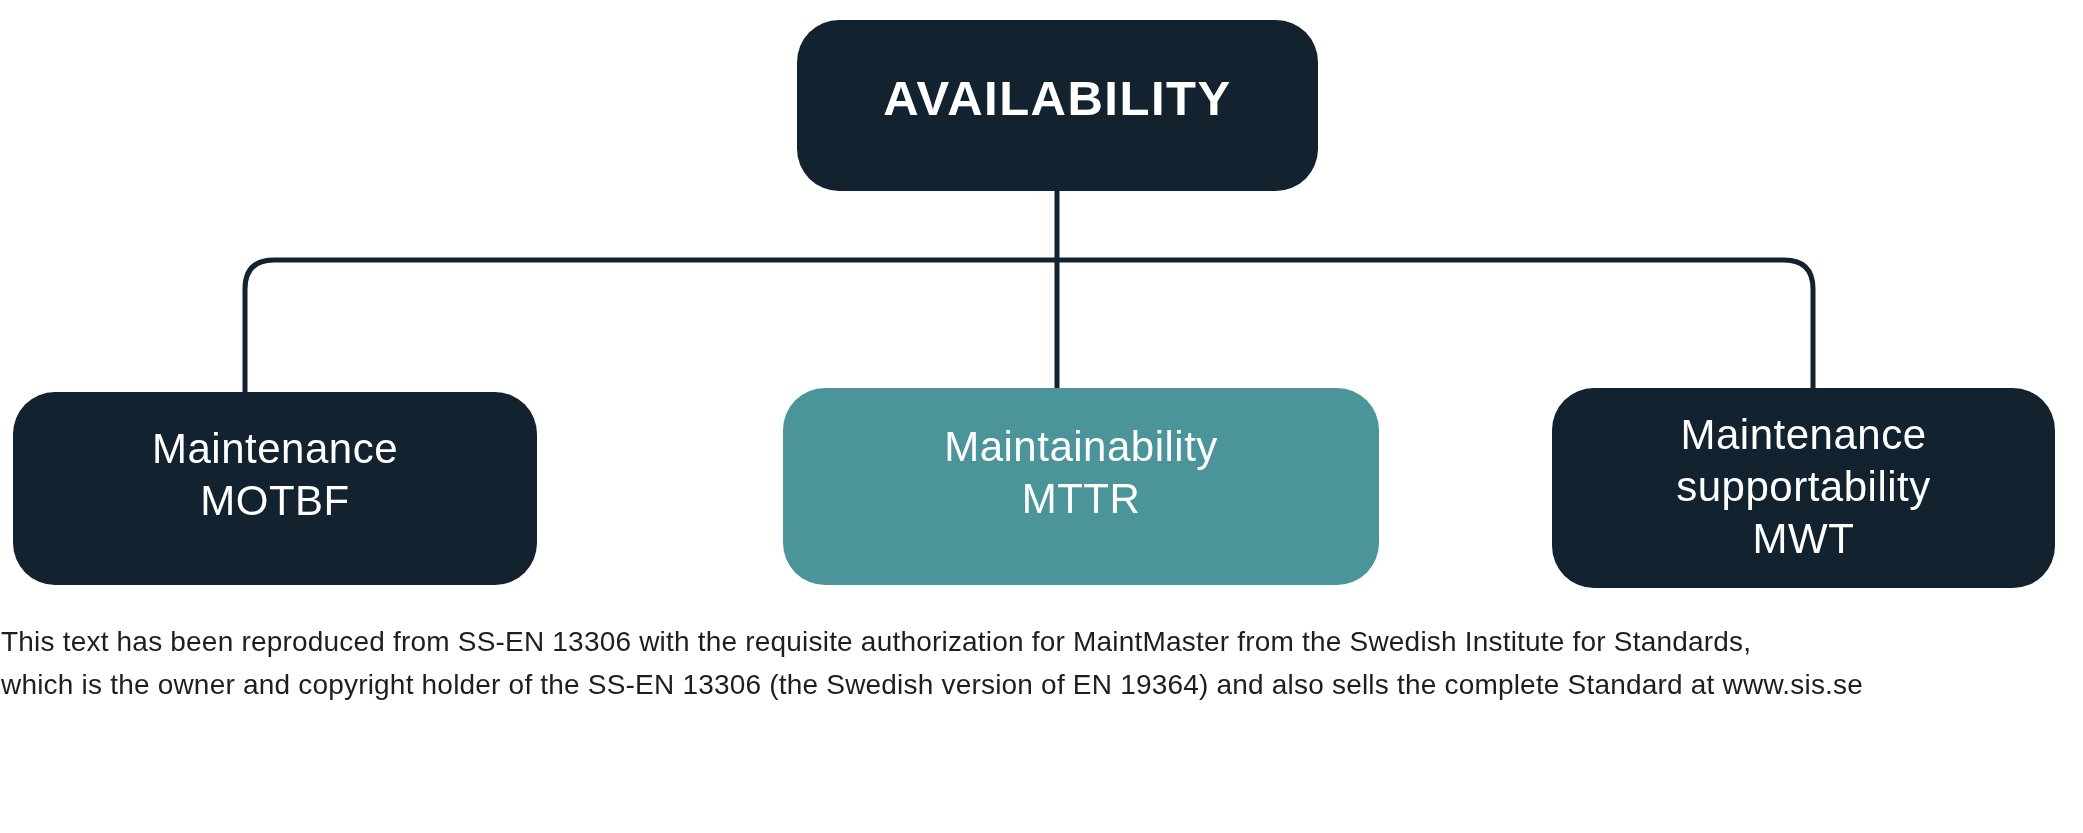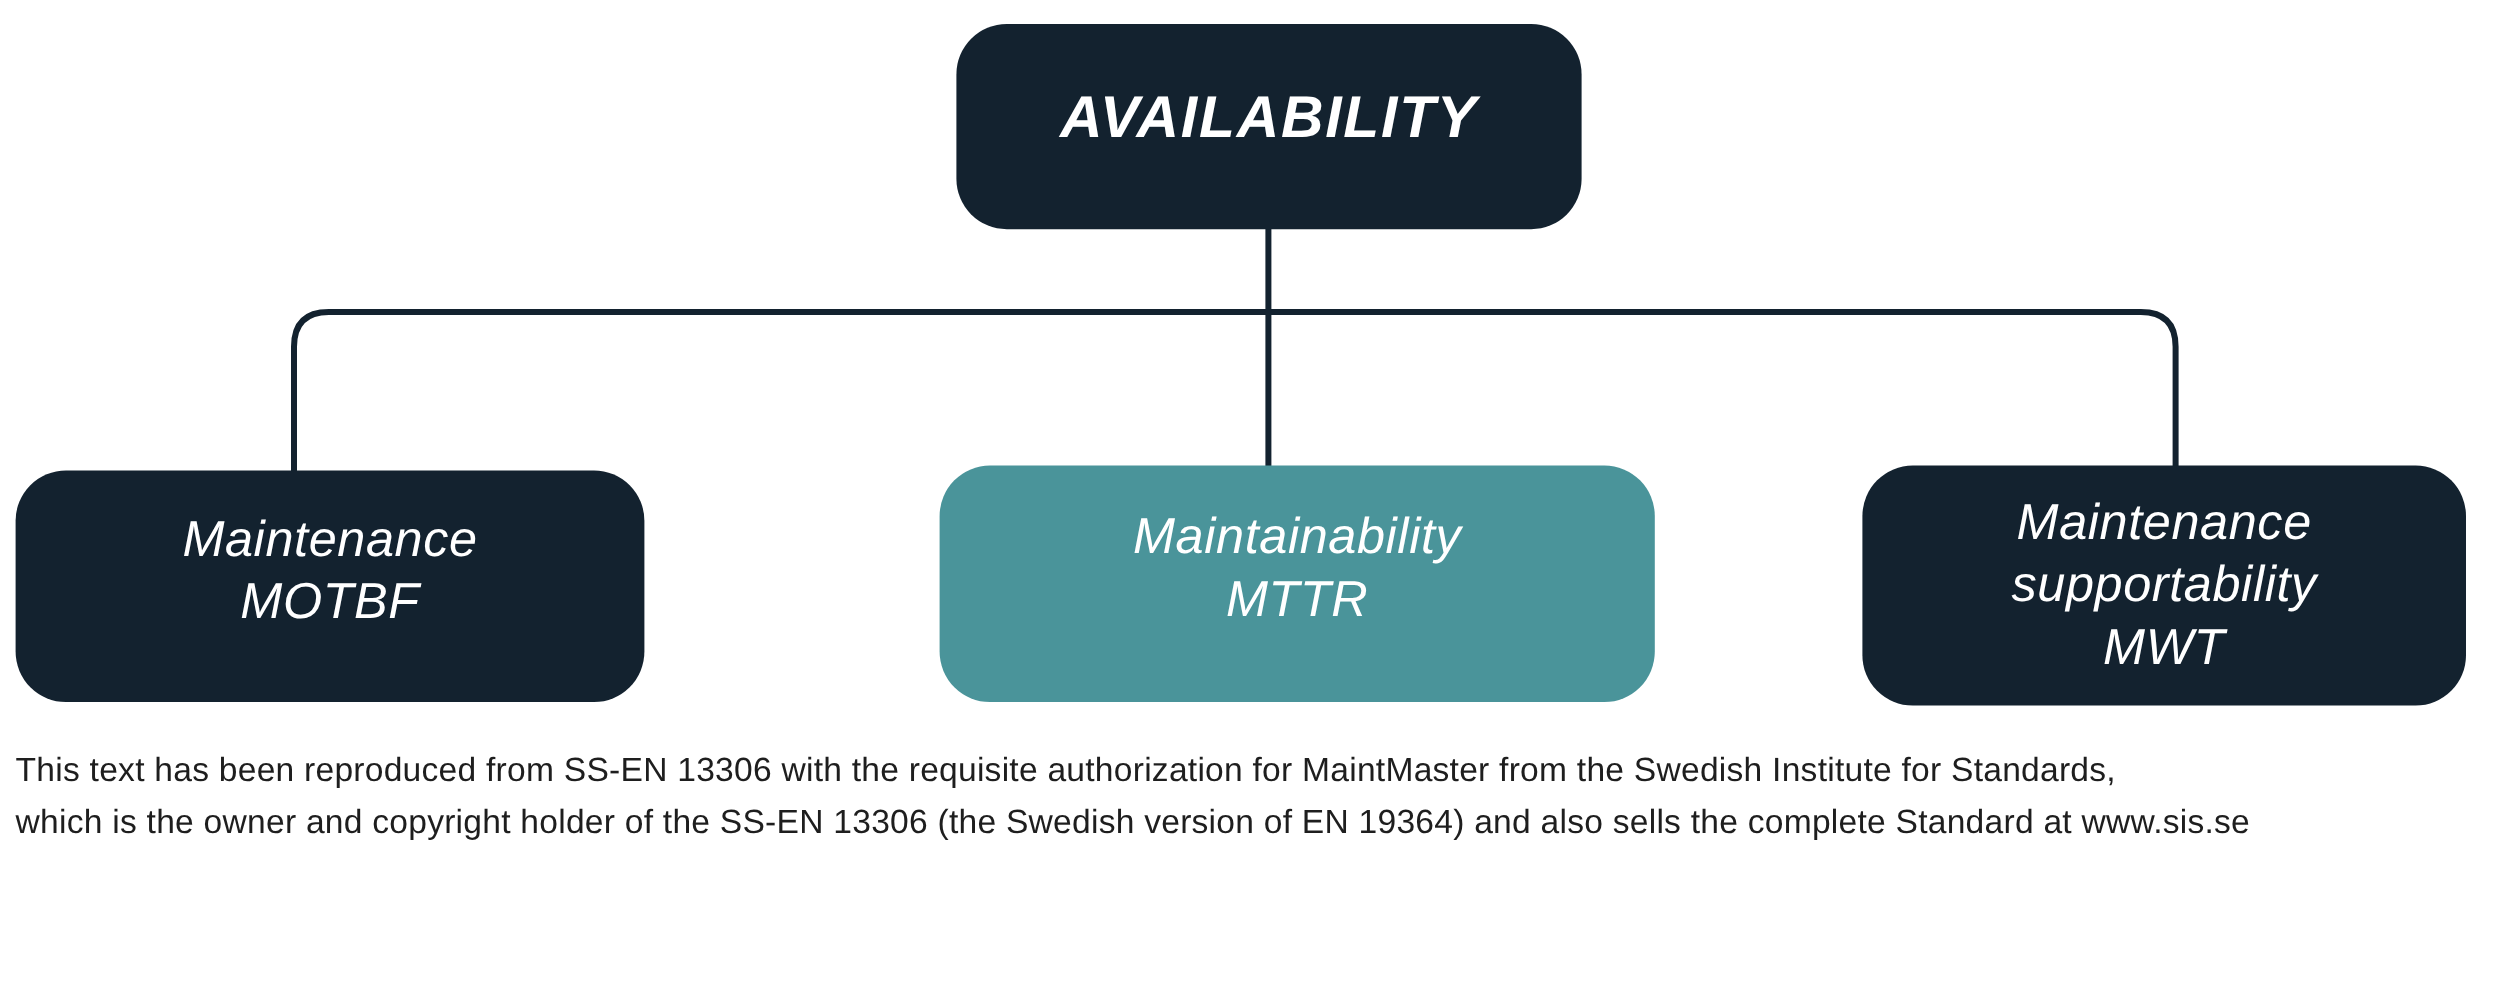--- a/index.html
+++ b/index.html
@@ -30,21 +30,20 @@
   }
   .node {
     position: absolute;
     display: flex;
     flex-direction: column;
     align-items: center;
     justify-content: center;
     text-align: center;
     border-radius: 42px;
     color: #ffffff;
-    font-style: italic;
   }
   .node.navy { background: var(--navy, #13222F); }
   .node.teal { background: var(--teal, #4A949A); }
   .node-root {
     left: 797px; top: 20px;
     width: 521px; height: 171px;
     padding-bottom: 16px;
     box-sizing: border-box;
     font-size: 49px;
     font-weight: bold;
@@ -68,21 +67,21 @@
     padding-bottom: 28px;
   }
   .node-right {
     left: 1552px; top: 388px;
     width: 503px; height: 200px;
     padding-bottom: 2px;
   }
   .node-line { display: block; }
   .footer {
     position: absolute;
-    left: 13px;
+    left: 1px;
     top: 620px;
     margin: 0;
     color: var(--footer_text, #1E1E1E);
     font-size: 28px;
     line-height: 43px;
     letter-spacing: 0.2px;
   }
   .footer-line {
     display: block;
     white-space: nowrap;

